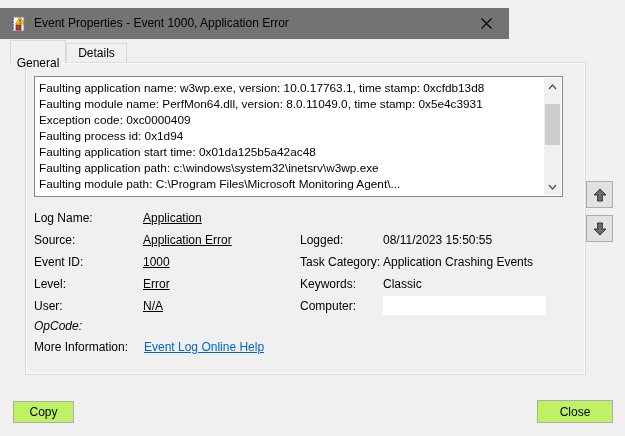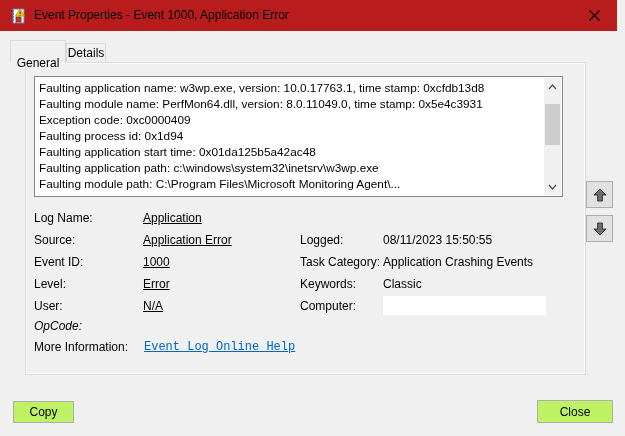--- a/index.html
+++ b/index.html
@@ -7,41 +7,41 @@
   body {
     font-family: "Liberation Sans", sans-serif;
     font-size: 12px;
     color:#000;
     background:#f0f0f0;
     position:relative;
     overflow:hidden;
   }
   
   .titlebar {
-    position:absolute; left:0; top:0; width:617px; height:31px;
-    background:#b91c1c; display:flex; align-items:center;
+    position:absolute; left:0; top:8px; width:509px; height:31px;
+    background:#737373; display:flex; align-items:center;
   }
   .title-icon { position:absolute; left:10px; top:8px; width:16px; height:16px; }
   .title-text { position:absolute; left:34px; top:8px; white-space:nowrap; }
   .close-btn {
     position:absolute; right:0; top:0; width:45px; height:31px;
     display:flex; align-items:center; justify-content:center; cursor:pointer;
   }
   
   .tab {
     position:absolute; background:#f0f0f0;
     border:1px solid #d9d9d9; text-align:center;
     padding-top:15px; cursor:pointer;
   }
   .tab.active {
     left:10px; top:40px; width:56px; height:23px;
     border-bottom:none; z-index:3;
   }
   .tab.inactive {
-    left:66px; top:43px; width:40px; height:19px;
+    left:66px; top:43px; width:61px; height:19px;
     border-bottom:none; z-index:1; padding-top:2px;
   }
   
   .panel {
     position:absolute; left:25px; top:62px; width:561px; height:313px;
     background:#f0f0f0; border:1px solid #dcdcdc;
     box-shadow: inset 0 0 0 1px #fbfbfb;
     z-index:2;
   }
   
@@ -73,21 +73,21 @@
   .lab1 { left:8px; }
   .val1 { left:117px;text-decoration:underline; }
   .lab2 { left:274px; }
   .val2 { left:357px; }
   .r1 { top:148px; } .r2 { top:170px; } .r3 { top:192px; }
   .r4 { top:214px; } .r5 { top:236px; } .r6 { top:256px;font-style:italic; } .r7 { top:277px; }
   .computer-box {
     position:absolute; left:357px; top:233px; width:163px; height:19px;
     background:#ffffff;
   }
-  .link { color:#0066cc; text-decoration:underline; cursor:pointer;font-family:Liberation Mono, monospace; }
+  .link { color:#0066cc; text-decoration:underline; cursor:pointer; }
   
   .nav-btn {
     position:absolute; left:586px; width:27px; height:27px;
     background:#e1e1e1; border:1px solid #adadad;
     display:flex; align-items:center; justify-content:center; cursor:pointer;
   }
   .nav-up { top:181px; }
   .nav-down { top:215px; }
   
   .btn {

